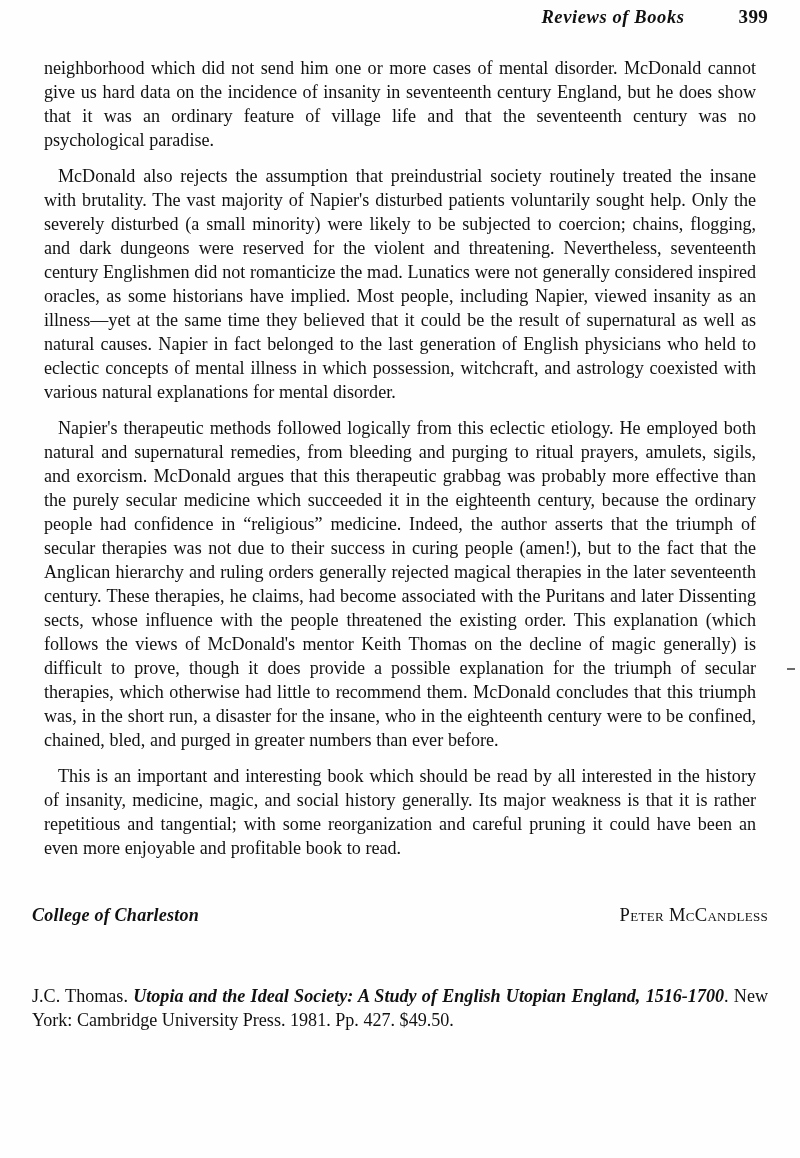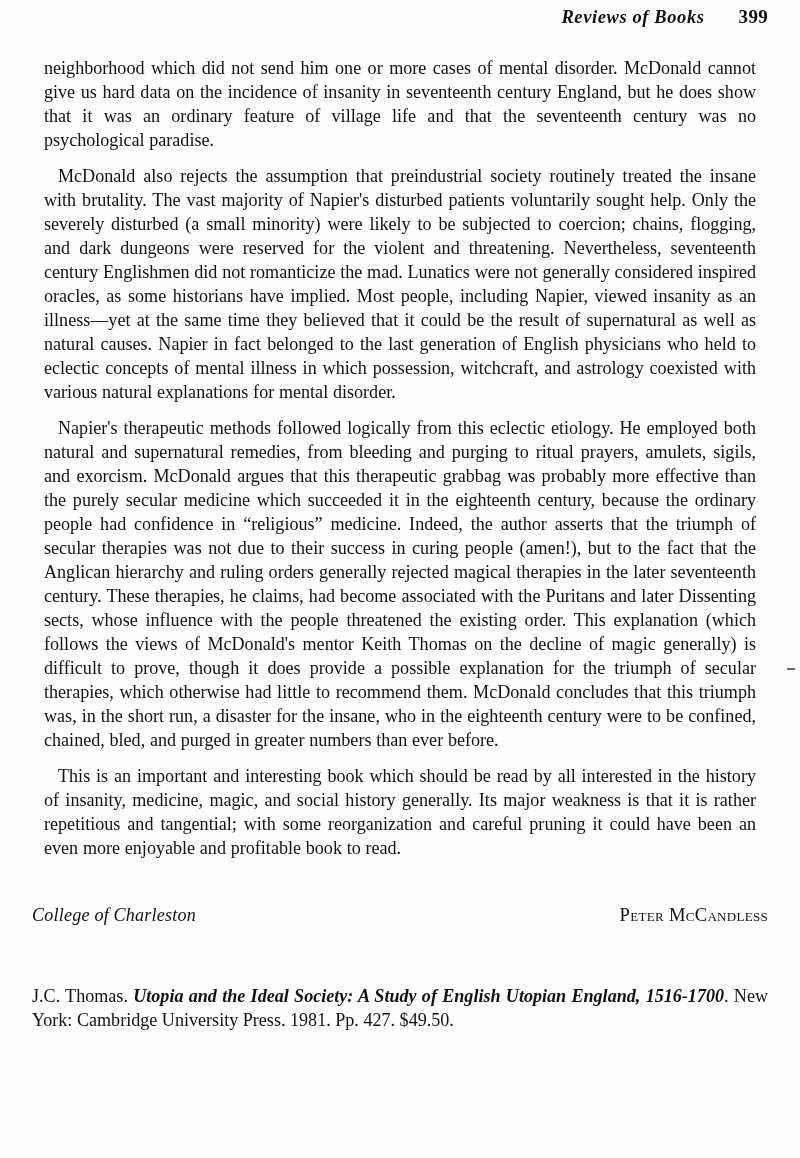--- a/index.html
+++ b/index.html
@@ -22,32 +22,33 @@
   
   #running-head {
     position: absolute;
     top: 6px;
     left: 32px;
     right: 32px;
     height: 26px;
     display: flex;
     justify-content: flex-end;
     align-items: baseline;
+    gap: 8px;
   }
   #running-head .rh-title {
     font-style: italic;
     font-weight: bold;
     font-size: 18.5px;
     letter-spacing: 0.6px;
     white-space: pre;
   }
   #running-head .rh-page {
     font-weight: bold;
     font-size: 19px;
-    margin-left: 34px;
+    margin-left: 46px;
     letter-spacing: 0.3px;
   }
   
   #column {
     position: absolute;
     left: 32px;
     top: 44px;
     width: 736px;
   }
   p.para {
@@ -68,21 +69,21 @@
   
   #signature {
     margin-top: 44px;
     display: flex;
     justify-content: space-between;
     align-items: baseline;
     font-size: 18.1px;
   }
   #signature .affiliation {
     font-style: italic;
-    font-weight: normal;
+    font-weight: bold;
     letter-spacing: 0.2px;
   }
   #signature .reviewer {
     font-variant: small-caps;
     font-size: 18.6px;
     letter-spacing: 0.3px;
   }
   
   #citation {
     margin-top: 58px;

